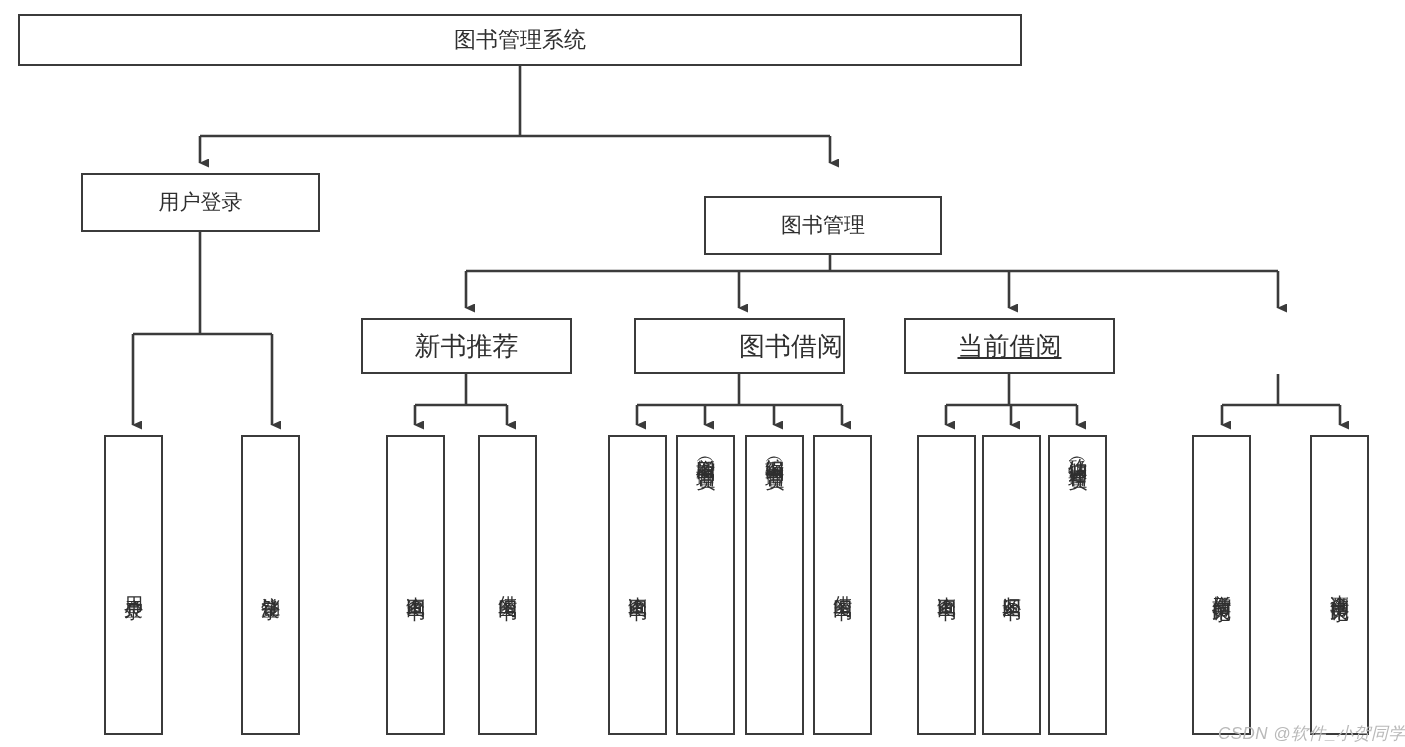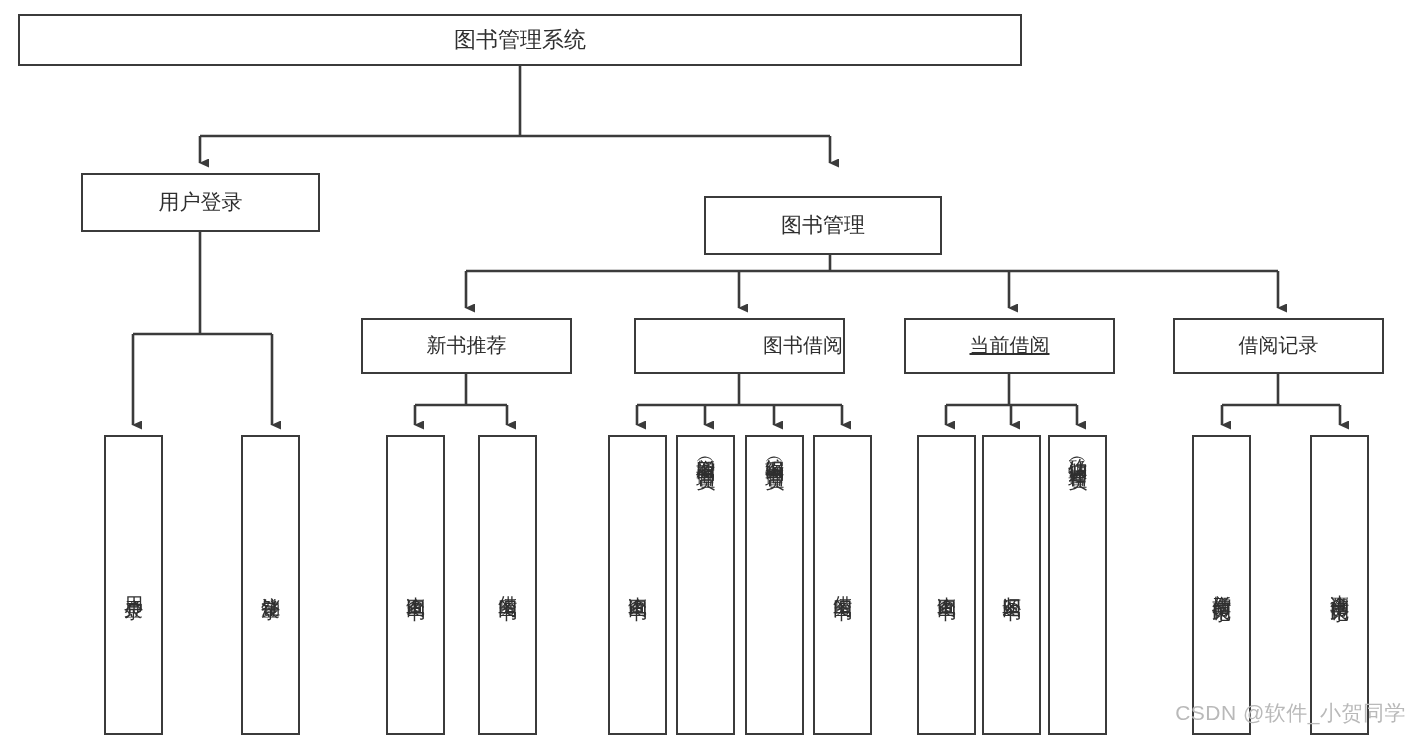--- a/index.html
+++ b/index.html
@@ -6,30 +6,30 @@
   body{width:1405px;height:747px;overflow:hidden;
        font-family:"Liberation Sans","DejaVu Sans",sans-serif;}
   #canvas{position:relative;width:1405px;height:747px;background:#fff;padding-left:7px;}
   svg.lines{position:absolute;left:0;top:0;width:1405px;height:747px;pointer-events:none;}
 
   .node{position:absolute;box-sizing:border-box;background:#ffffff;
         border:2px solid #3b3b3b;display:flex;align-items:center;justify-content:center;
         color:#2f2f2f;}
   .node.root{font-size:22px;}
   .node.mid{font-size:21px;}
-  .node.sub{font-size:20px;}
+  .node.sub{font-size:26px;}
   .node.leaf{font-size:19px;}
   .node .lbl{display:block;line-height:1.18;}
   .node.leaf .lbl{writing-mode:vertical-rl;text-orientation:upright;
                   letter-spacing:2px;white-space:nowrap;}
   .node.leaf{align-items:center;padding-top:0;}
   .node.leaf.toptext{align-items:flex-start;padding-top:6px;}
 
-  .watermark{position:absolute;right:6px;bottom:20px;font-size:21px;color:#b9b9b9;
-             white-space:nowrap;letter-spacing:.5px;}
+  .watermark{position:absolute;right:6px;bottom:2px;font-size:17px;color:#b9b9b9;
+             white-space:nowrap;letter-spacing:.5px;font-style:italic;}
 </style>
 </head>
 <body>
 
 <div id="canvas">
 
   <svg class="lines" viewBox="0 0 1405 747" xmlns="http://www.w3.org/2000/svg">
     <defs>
       <marker id="arw" markerWidth="9" markerHeight="10" refX="4.5" refY="9" orient="auto" markerUnits="userSpaceOnUse">
         <path d="M0,0 L9,0 L4.5,10 Z" fill="#3b3b3b"></path>
@@ -92,23 +92,20 @@
 
   <div class="node sub" style="left:361px;top:318px;width:211px;height:56px;">
     <span class="lbl">新书推荐</span>
   </div>
   <div class="node sub" style="left:634px;top:318px;width:211px;height:56px;justify-content:flex-end;">
     <span class="lbl">图书借阅</span>
   </div>
   <div class="node sub" style="left:904px;top:318px;width:211px;height:56px;text-decoration:underline;">
     <span class="lbl">当前借阅</span>
   </div>
-  <div class="node sub" style="left:1173px;top:318px;width:211px;height:56px;">
-    <span class="lbl">借阅记录</span>
-  </div>
 
   <div class="node leaf" style="left:104px;top:435px;width:59px;height:300px;">
     <span class="lbl">用户登录</span>
   </div>
   <div class="node leaf" style="left:241px;top:435px;width:59px;height:300px;">
     <span class="lbl">注销登录</span>
   </div>
 
   <div class="node leaf" style="left:386px;top:435px;width:59px;height:300px;">
     <span class="lbl">查询图书</span>

